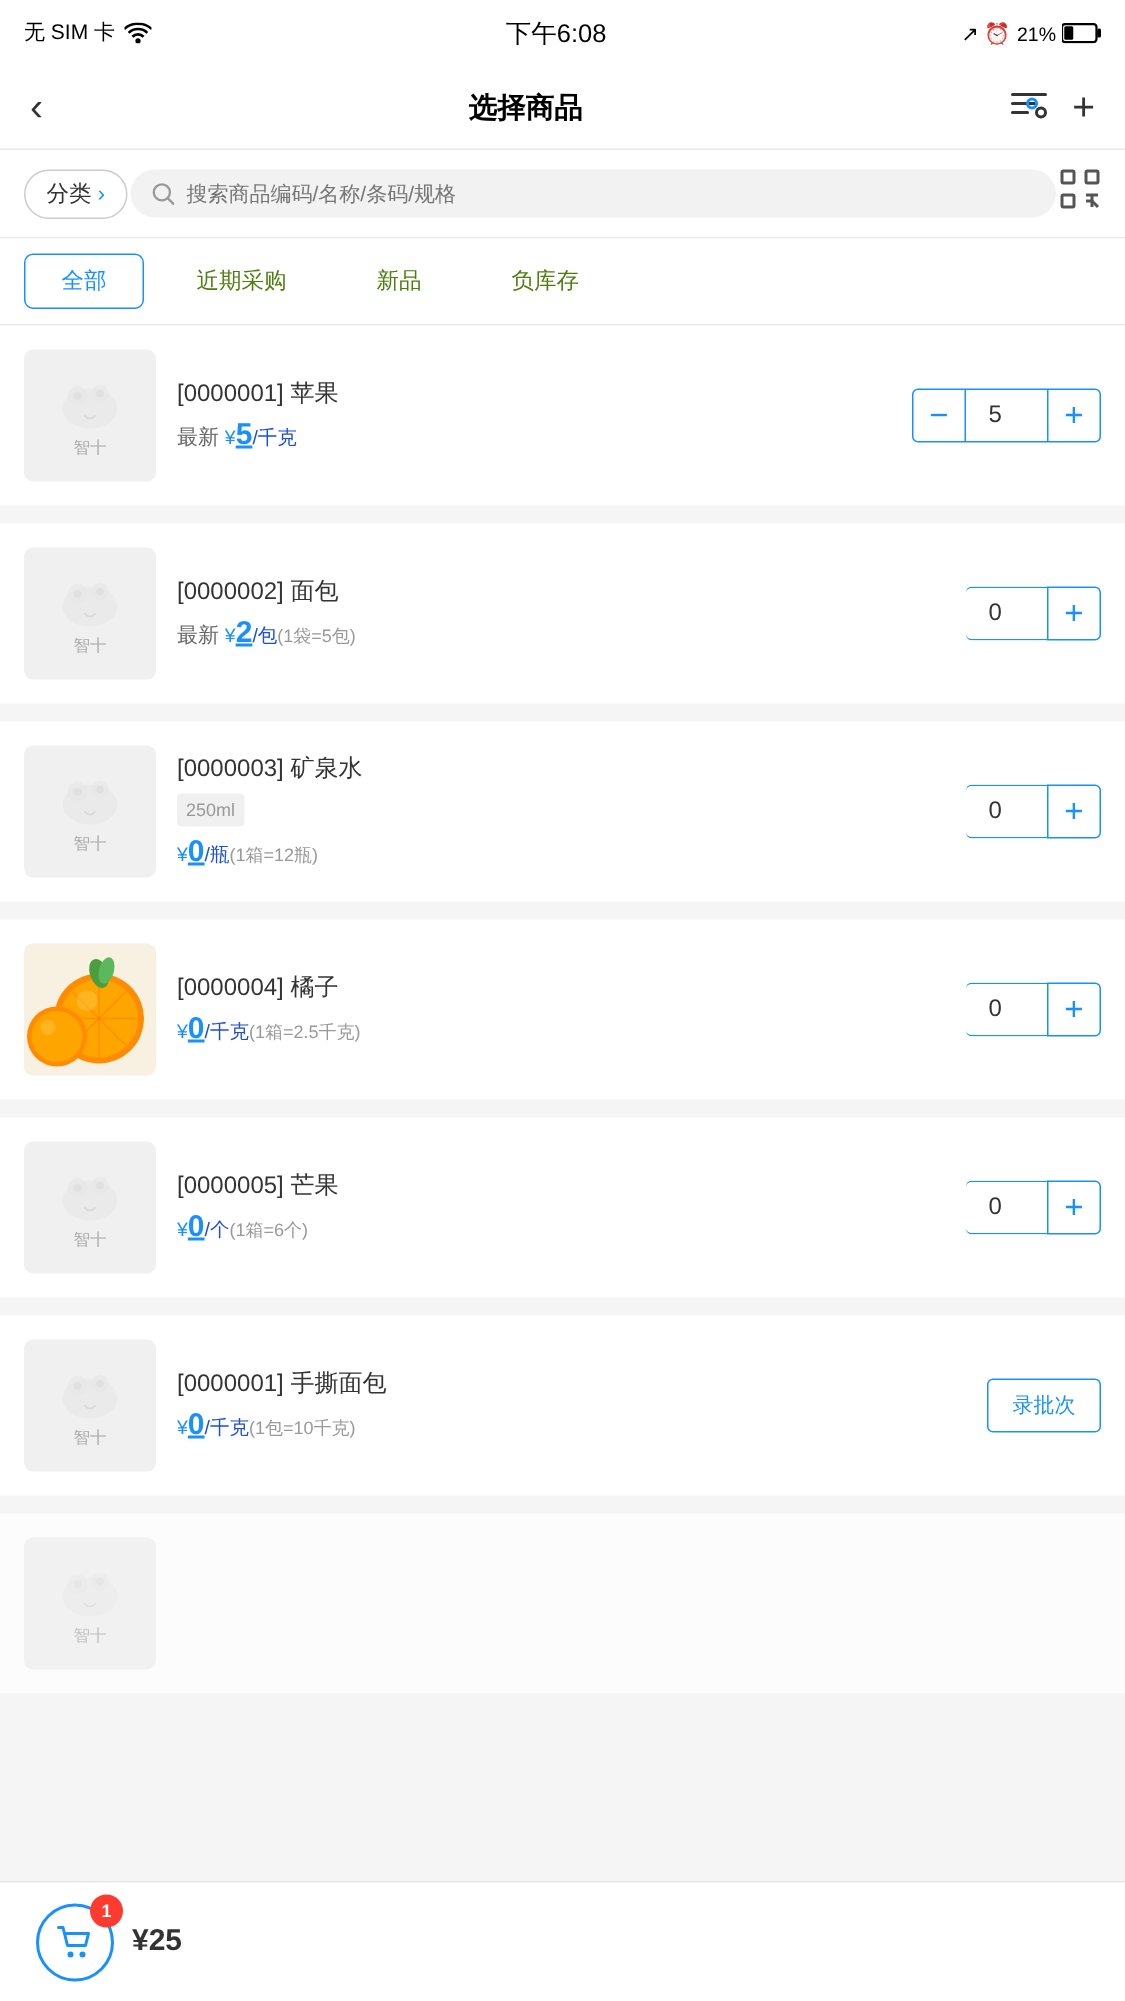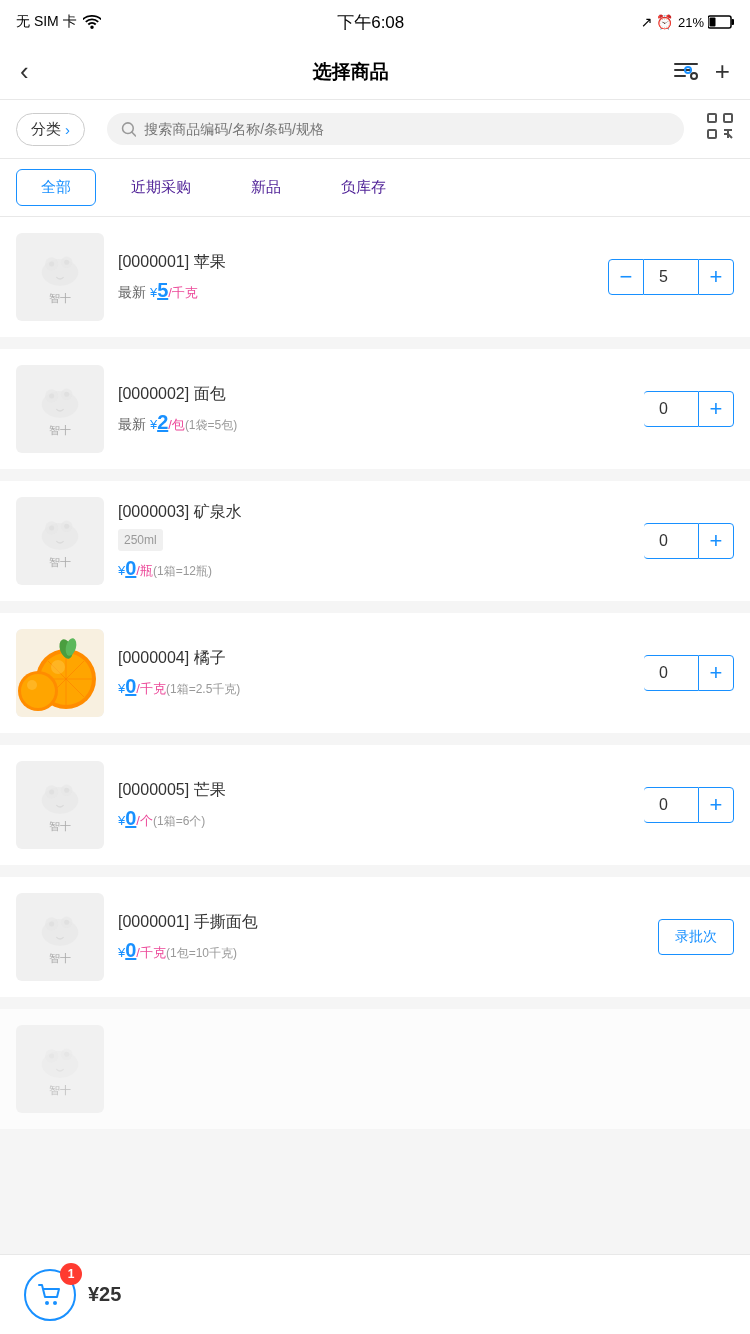--- a/index.html
+++ b/index.html
@@ -34,21 +34,21 @@
     .nav-title { font-size: 19px; font-weight: 600; color: #000; }
     .nav-left, .nav-right { display: flex; align-items: center; gap: 16px; }
     .nav-btn { font-size: 22px; color: #333; cursor: pointer; }
 
     
     .filter-row {
       background: #fff;
       padding: 12px 16px;
       display: flex;
       align-items: center;
-      gap: 22px;
+      gap: 2px;
       border-bottom: 1px solid #e8e8e8;
     }
     .category-btn {
       display: flex;
       align-items: center;
       border: 1px solid #ccc;
       border-radius: 18px;
       padding: 6px 14px;
       font-size: 15px;
       color: #333;
@@ -81,21 +81,21 @@
       display: flex;
       padding: 10px 16px;
       gap: 10px;
       border-bottom: 1px solid #e8e8e8;
     }
     .tab-item {
       padding: 8px 24px;
       border-radius: 6px;
       font-size: 15px;
       cursor: pointer;
-      color: #4c1d95;
+      color: #4d7c0f;
       background: #fff;
       border: 1px solid transparent;
     }
     .tab-item.active {
       color: #1890ff;
       border: 1.5px solid #1890ff;
       border-radius: 6px;
     }
 
     
@@ -129,21 +129,21 @@
       height: 100%;
     }
     .owl-placeholder svg { opacity: 0.3; }
     .product-info { flex: 1; }
     .product-name { font-size: 16px; color: #333; margin-bottom: 6px; }
     .product-spec { font-size: 12px; color: #999; background: #f0f0f0; border-radius: 3px; padding: 4px 6px; display: inline-block; margin-bottom: 6px; }
     .product-price { font-size: 14px; color: #666; }
     .product-price .label { color: #666; }
     .product-price .currency { color: #1890ff; font-size: 13px; }
     .product-price .amount { color: #1890ff; font-size: 20px; font-weight: 600; text-decoration: underline; }
-    .product-price .unit { color: #ec4899; font-size: 13px; }
+    .product-price .unit { color: #1d4ed8; font-size: 13px; }
     .product-price .unit-detail { color: #999; font-size: 12px; }
 
     
     .qty-controls { display: flex; align-items: center; gap: 0; flex-shrink: 0; }
     .qty-btn {
       width: 36px;
       height: 36px;
       border: 1.5px solid #1890ff;
       background: #fff;
       color: #1890ff;

